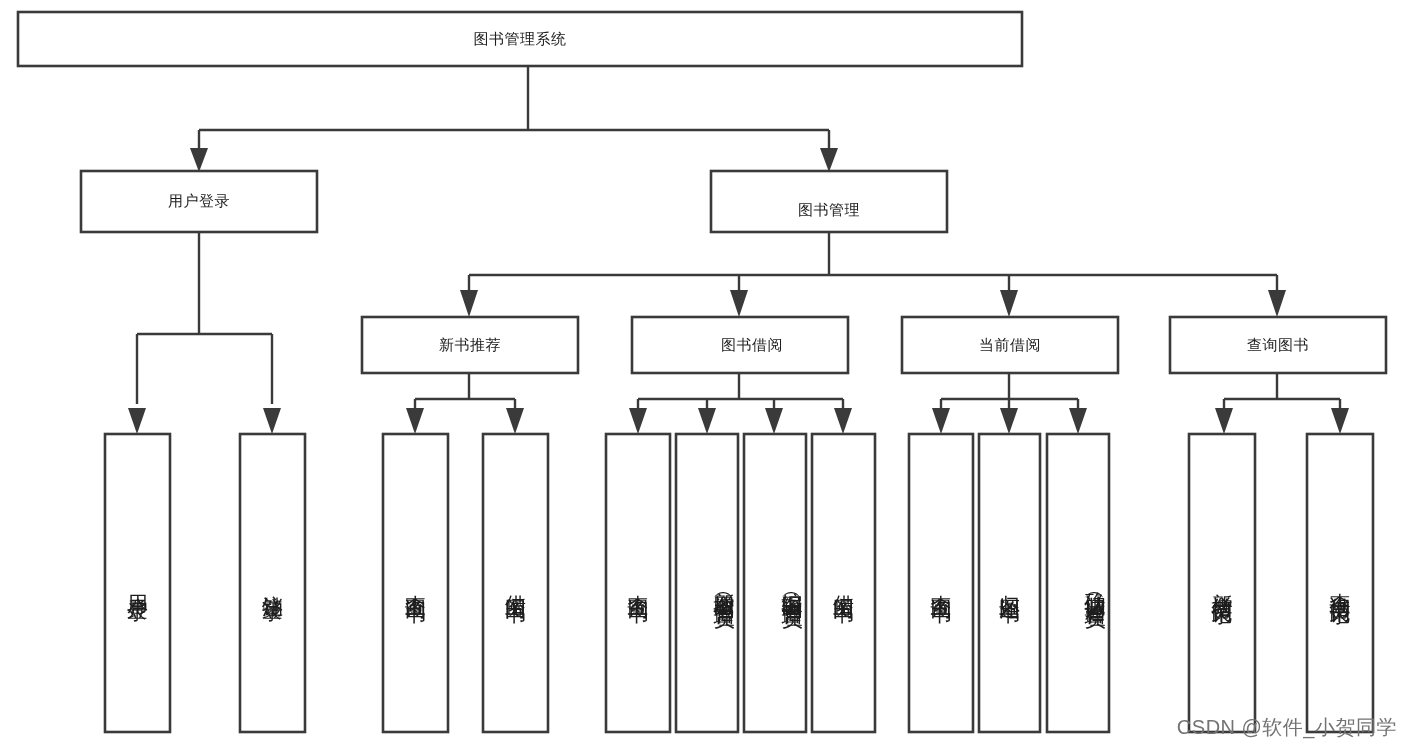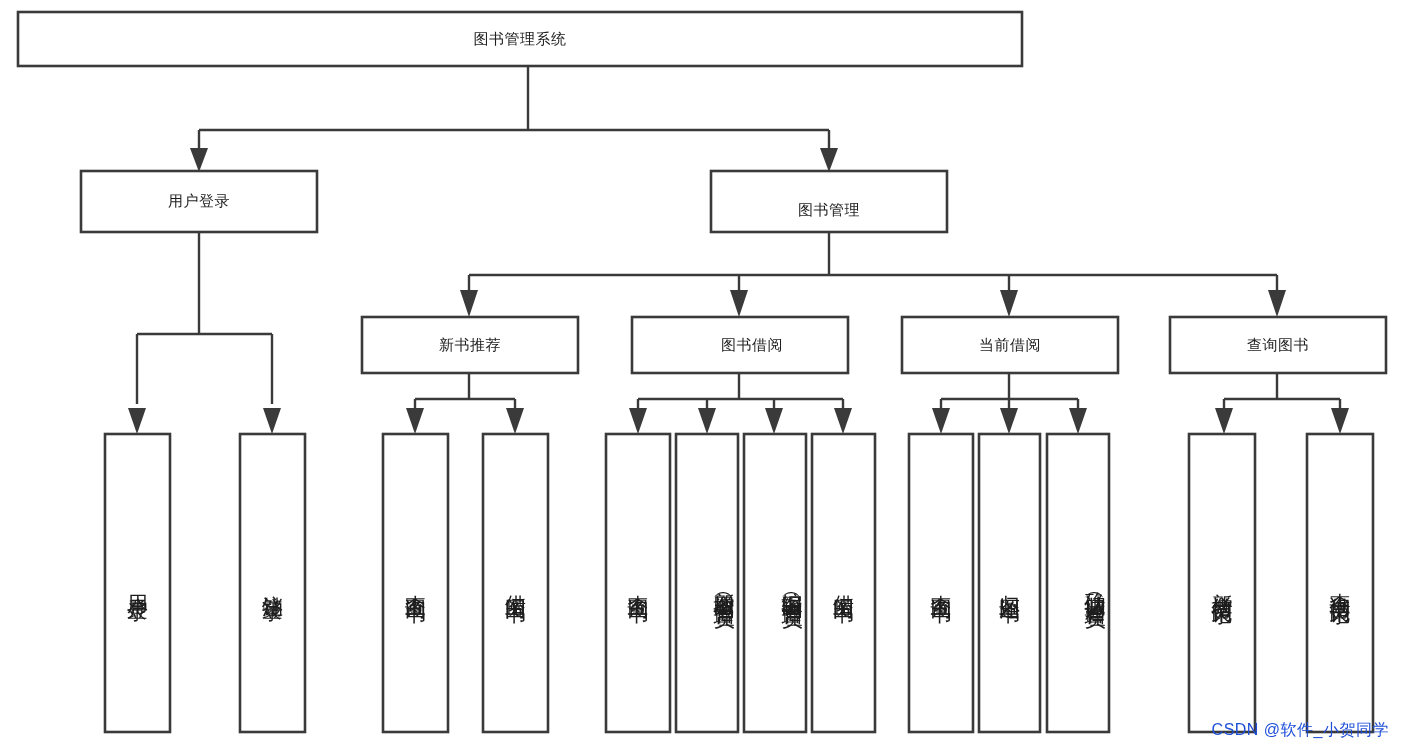--- a/index.html
+++ b/index.html
@@ -63,24 +63,24 @@
     text-orientation: upright;
     letter-spacing: 2.5px;
     white-space: nowrap;
     pointer-events: none;
   }
   .vlabel.centered {
     align-items: center;
   }
   .watermark {
     position: absolute;
-    right: 16px;
+    right: 8px;
     bottom: 6px;
-    font-size: 16px;
-    color: #1d4ed8;
+    font-size: 20px;
+    color: #737373;
     letter-spacing: 0.5px;
     white-space: nowrap;
   }
 </style>
 </head>
 <body>
 
 <div id="diagram-root">
 
   <svg id="flow" viewBox="0 0 1405 747">

